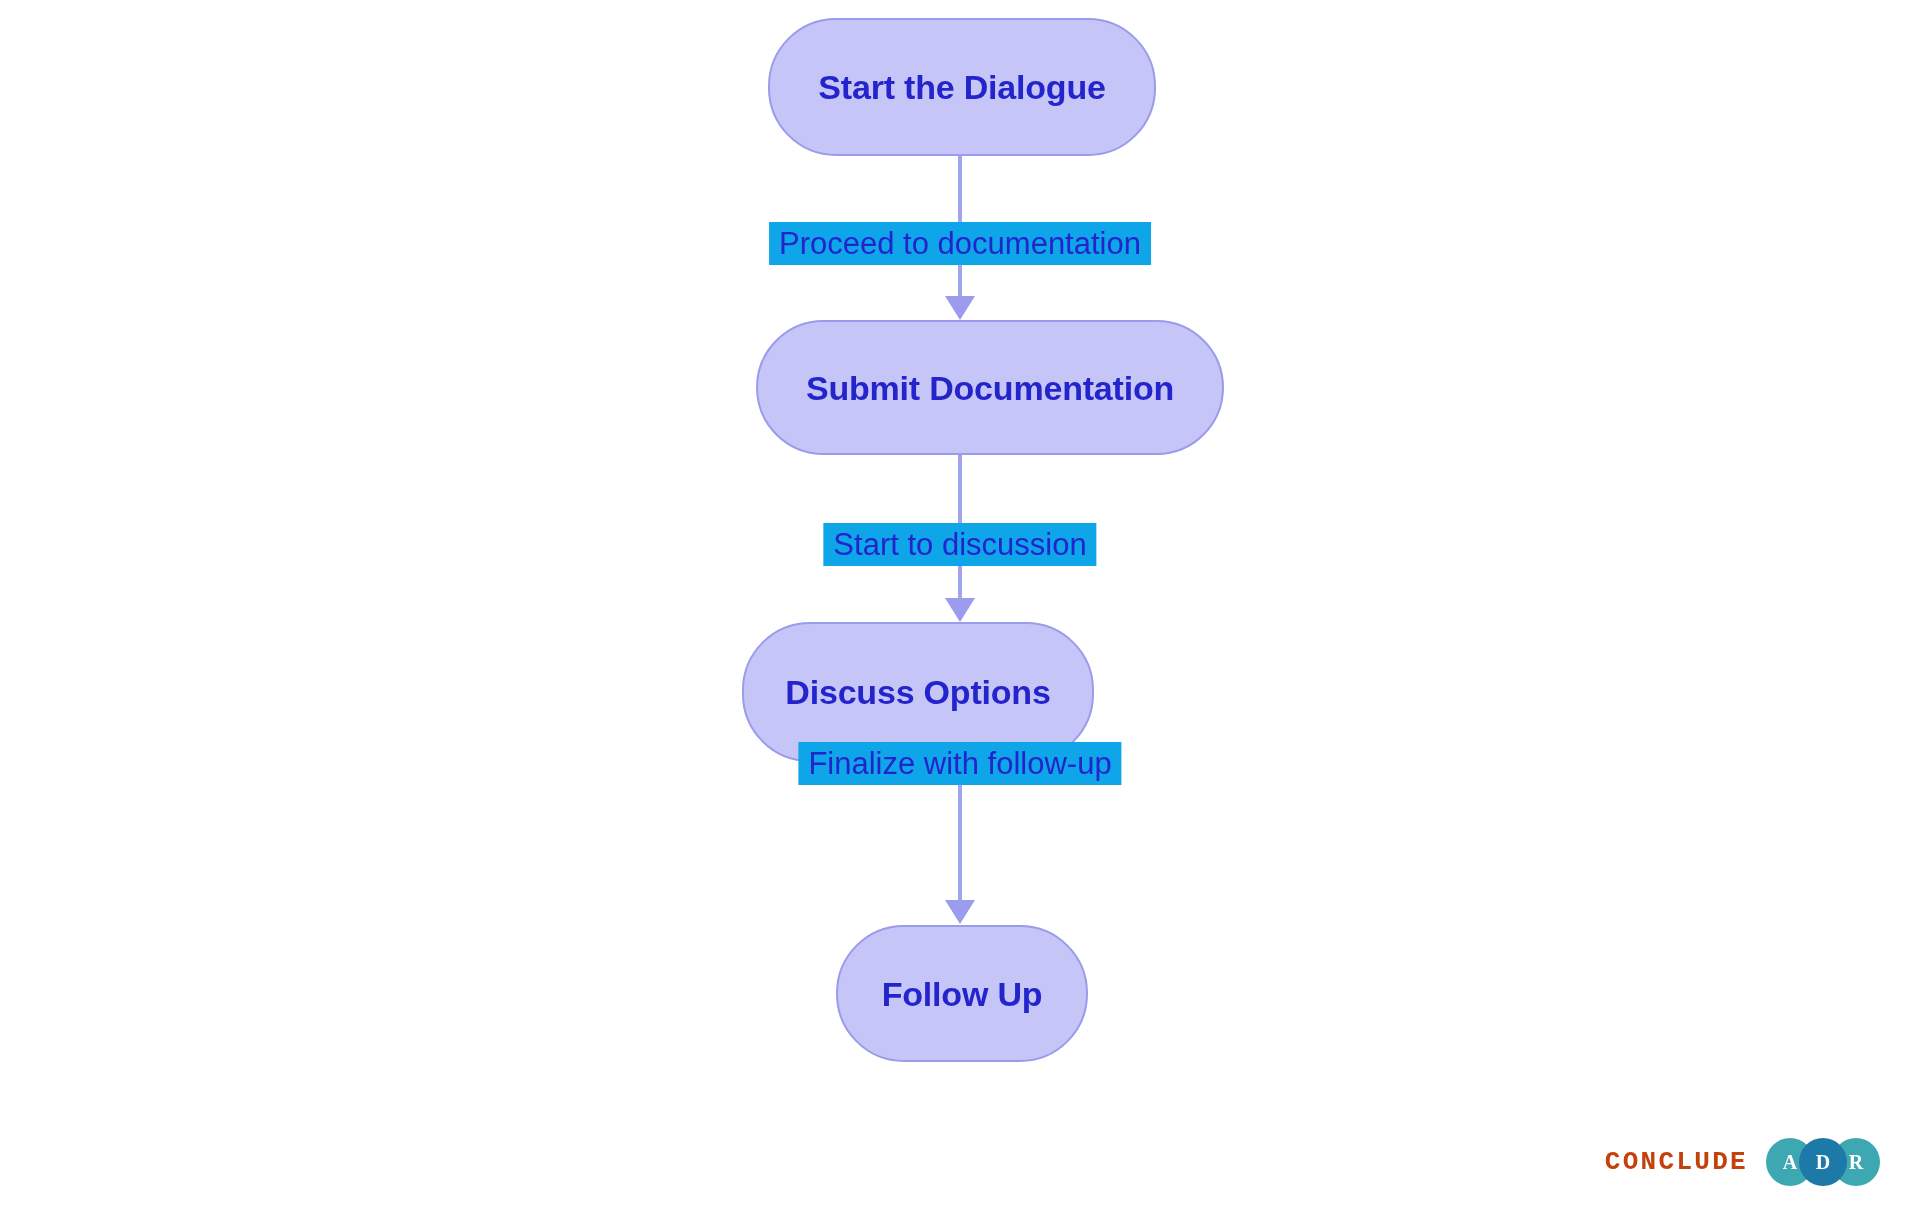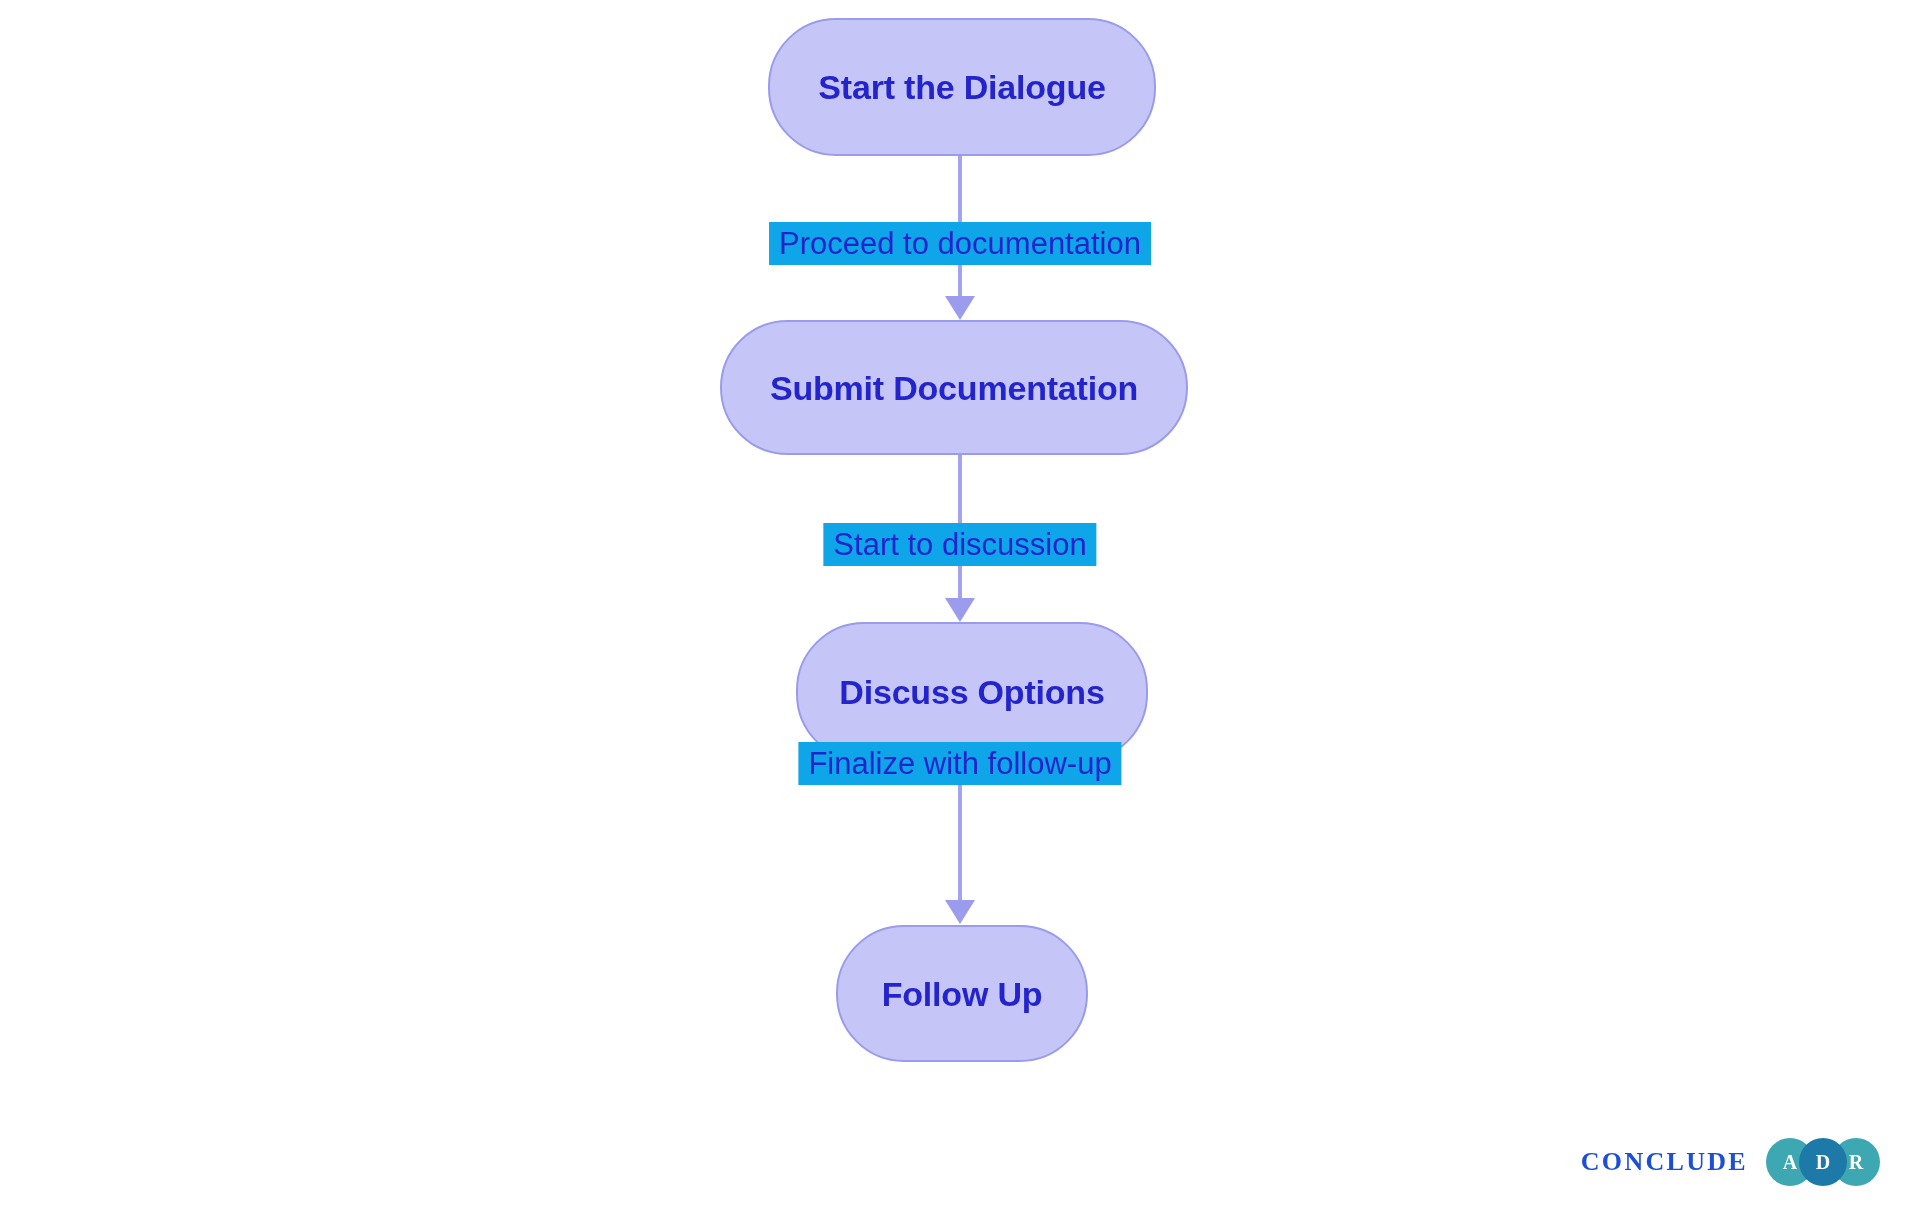--- a/index.html
+++ b/index.html
@@ -38,22 +38,22 @@
   .node-label {
     color: #2424cc;
     font-size: 34px;
     font-weight: 700;
     letter-spacing: -0.2px;
     white-space: nowrap;
     line-height: 1;
   }
 
   #node-0 { left: 768px;  top: 18px;   width: 388px; height: 138px; }
-  #node-1 { left: 720px;  top: 320px;  width: 468px; height: 135px; }
-  #node-2 { left: 796px;  top: 622px;  width: 352px; height: 140px; }
+  #node-1 { left: 756px;  top: 320px;  width: 468px; height: 135px; }
+  #node-2 { left: 742px;  top: 622px;  width: 352px; height: 140px; }
   #node-3 { left: 836px;  top: 925px;  width: 252px; height: 137px; }
 
   
   .edge-line {
     position: absolute;
     width: 4px;
     background: #a3a4f0;
     z-index: 1;
     left: 960px;
     transform: translateX(-50%);
@@ -103,25 +103,25 @@
     bottom: 22px;
     width: 340px;
     height: 62px;
     display: flex;
     align-items: center;
     justify-content: flex-end;
     padding-right: 36px;
     box-sizing: border-box;
   }
   #watermark-wordmark {
-    font-family: Liberation Serif, serif;
+    font-family: Liberation Mono, monospace;
     font-weight: 700;
     font-size: 26px;
     letter-spacing: 2.3px;
-    color: #1d4ed8;
+    color: #c2410c;
     margin-right: 18px;
     line-height: 1;
   }
   #watermark-circles {
     position: relative;
     width: 118px;
     height: 48px;
   }
   .wm-circle {
     position: absolute;

